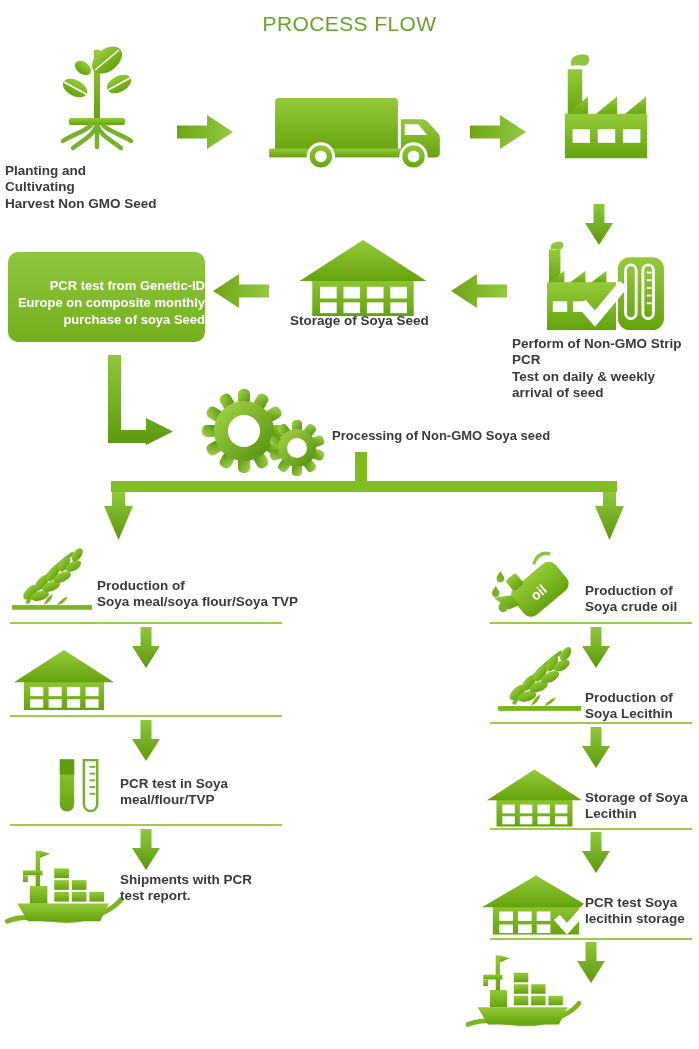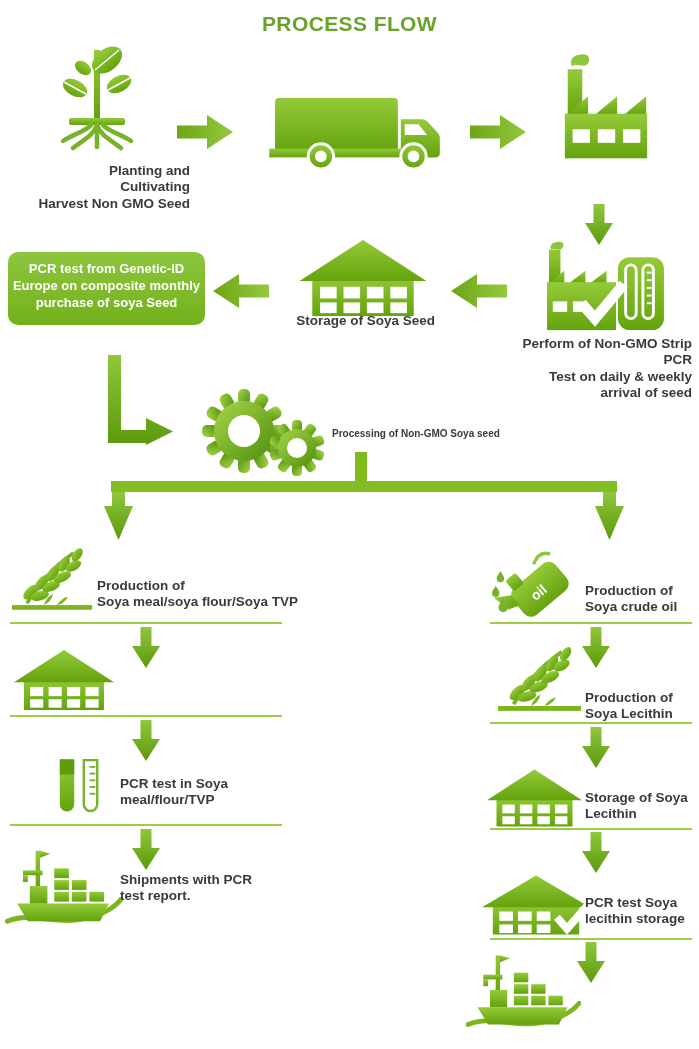--- a/index.html
+++ b/index.html
@@ -1,29 +1,29 @@
 <!DOCTYPE html>
 <html><head>
 <meta charset="utf-8">
 <style>
   html,body{margin:0;padding:0;background:#fff;}
   #canvas{position:relative;width:699px;height:1049px;background:#fff;overflow:hidden;
           font-family:"Liberation Sans",sans-serif;}
   .abs{position:absolute;}
   .lbl{position:absolute;font-weight:bold;font-size:13.5px;line-height:1.22;color:#3a3a3a;
        white-space:pre-line;}
-  .center{text-align:right;}
+  .center{text-align:left;}
   .sep{position:absolute;height:2px;background:#9ccd44;}
-  #title{position:absolute;top:12px;left:0;width:100%;text-align:center;font-weight:bold;
+  #title{position:absolute;top:12px;left:0;width:100%;text-align:center;font-weight:normal;
          font-size:21px;letter-spacing:.4px;color:#69a32b;}
   #pcr-box{position:absolute;left:8px;top:252px;width:197px;height:64px;border-radius:10px;
            background:linear-gradient(#8cc63e,#74b01c);color:#fff;font-weight:bold;font-size:13px;
-           line-height:1.3;text-align:center;padding-top:9px;box-sizing:content-box;white-space:pre-line;}
+           line-height:1.3;text-align:right;padding-top:26px;box-sizing:content-box;white-space:pre-line;}
   #processing-label{position:absolute;left:332px;top:428px;width:270px;font-weight:bold;
-           font-size:10px;color:#3a3a3a;}
+           font-size:13px;color:#3a3a3a;}
   svg{display:block;}
 </style>
 </head>
 <body>
 
 <div id="canvas">
 
   <svg width="0" height="0" style="position:absolute" aria-hidden="true">
     <defs>
       <linearGradient id="gA" x1="0" y1="0" x2="0" y2="1">

